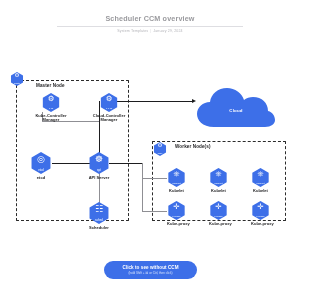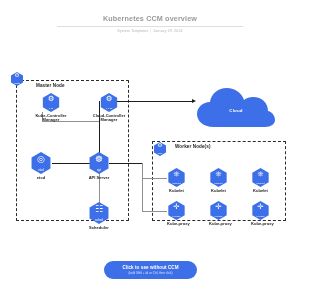--- a/index.html
+++ b/index.html
@@ -97,21 +97,21 @@
   }
   #cta .cta-main { font-size:4.6px; font-weight:700; color:#ffffff; line-height:5.4px; letter-spacing:.05px; }
   #cta .cta-sub  { font-size:3px; color:#d3e0fb; line-height:4px; margin-top:.5px; }
 </style>
 </head>
 <body>
 
 <div id="stage">
 
   <div class="hdr">
-    <div class="hdr-title">Kubernetes CCM overview</div>
+    <div class="hdr-title">Scheduler CCM overview</div>
     <div class="hdr-rule"></div>
     <div class="hdr-sub">
       <span>System Templates</span><span class="sep">|</span><span>January 29, 2024</span>
     </div>
   </div>
 
   <div class="group" id="grp-master"></div>
   <div class="group-label" id="lbl-master">Master Node</div>
 
   <div class="group" id="grp-worker"></div>

